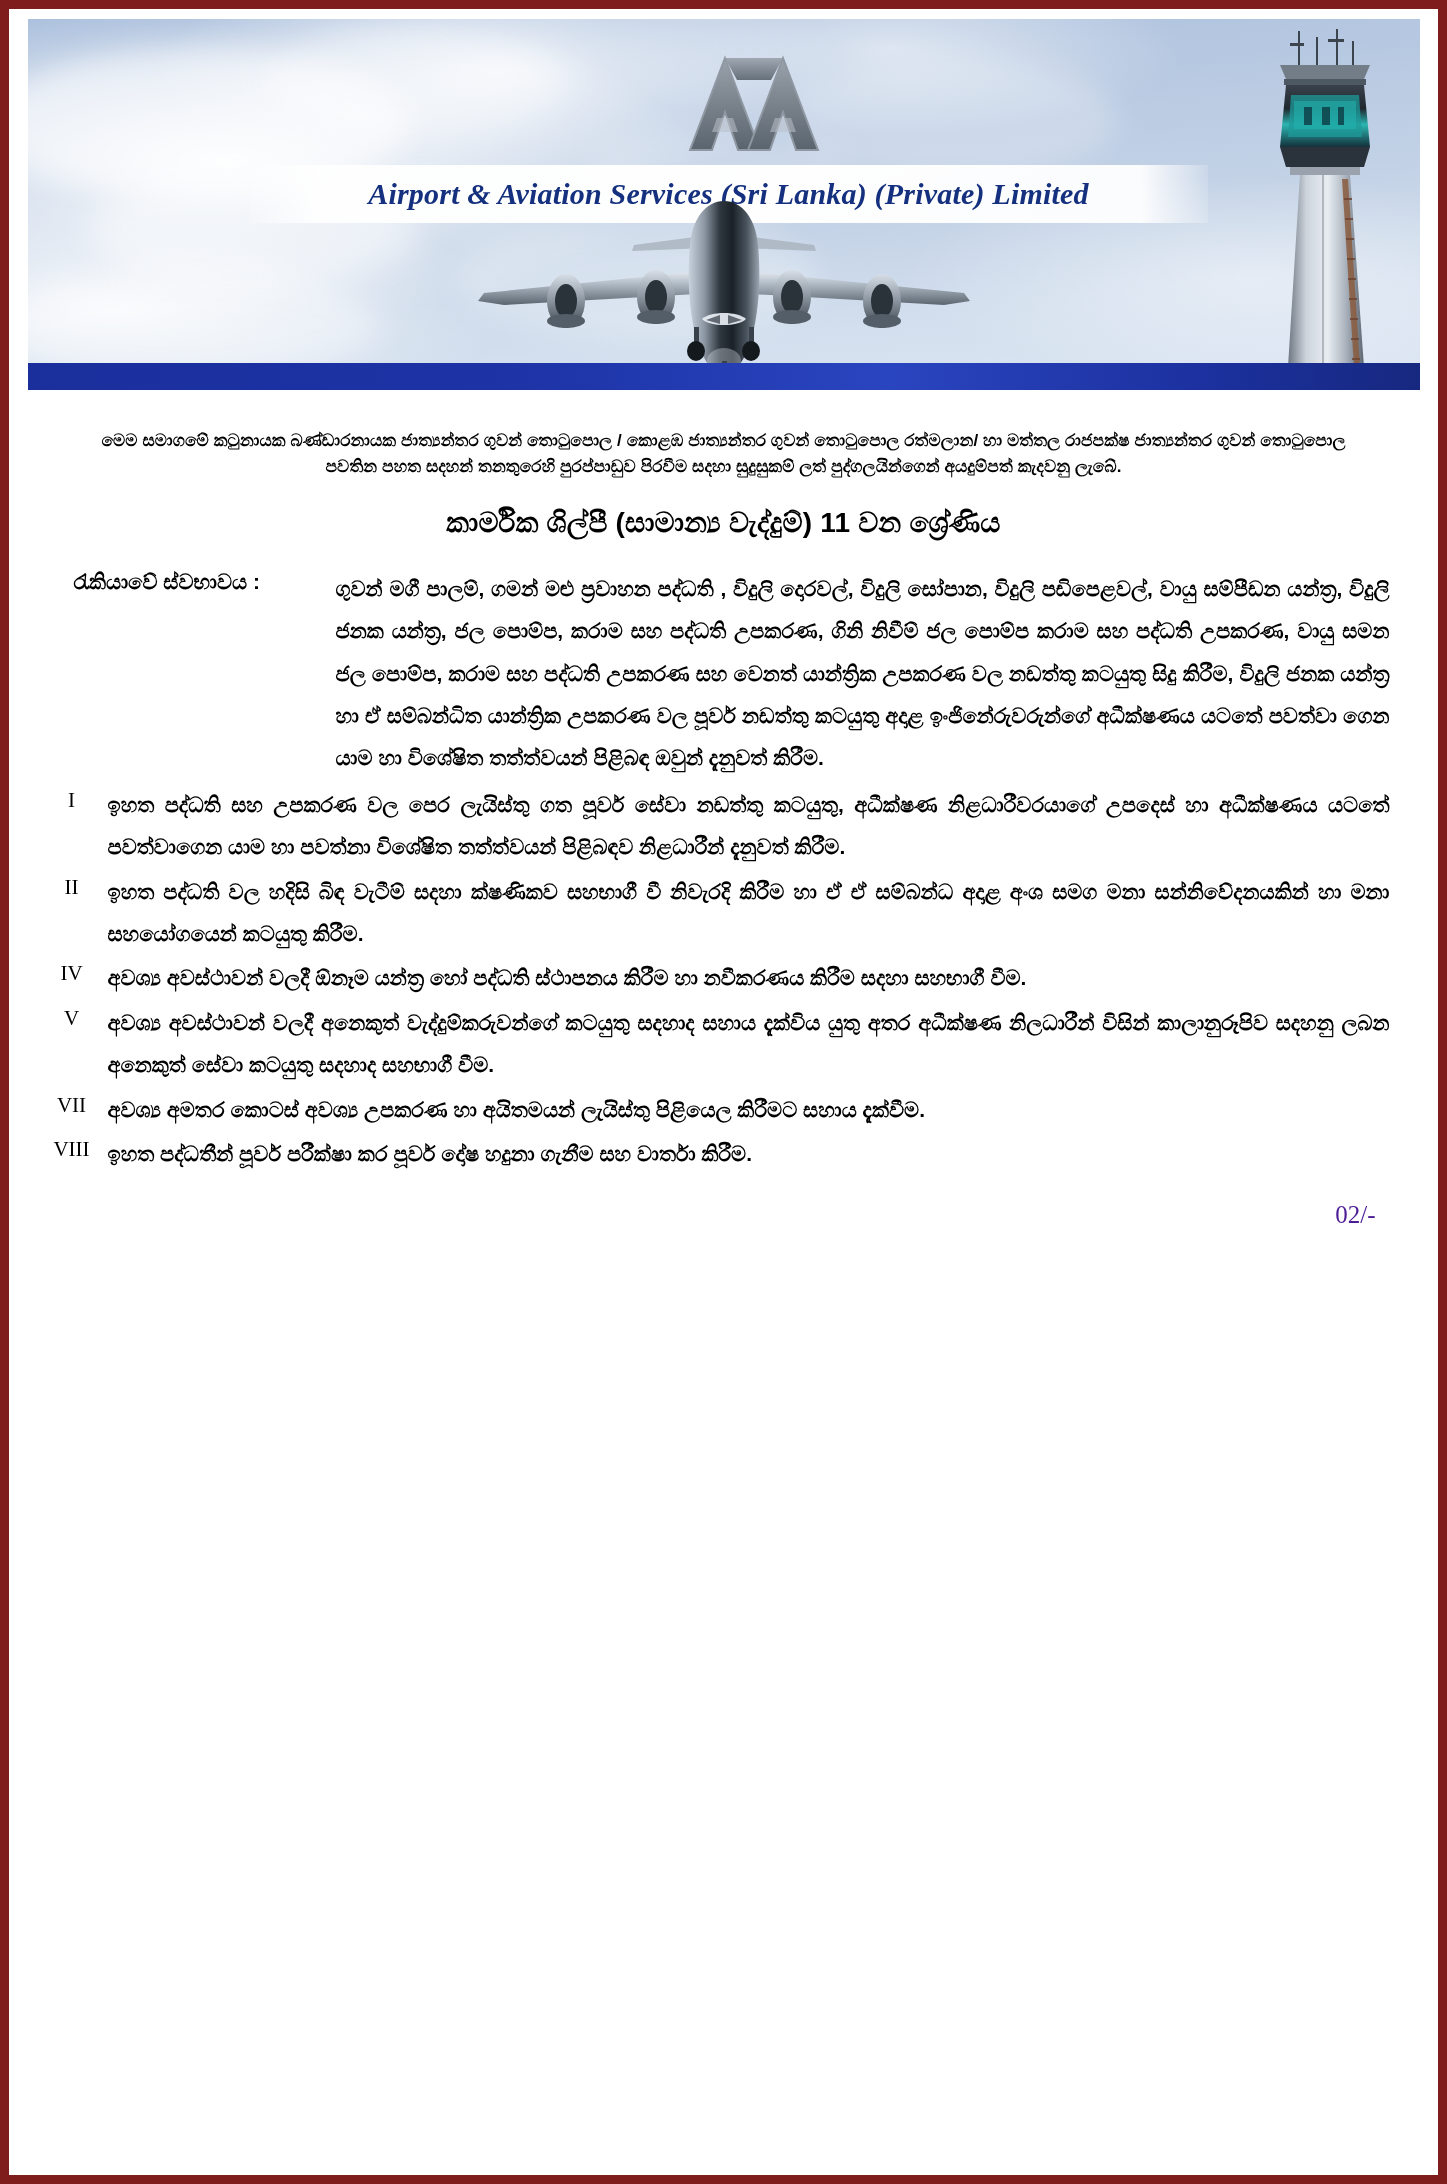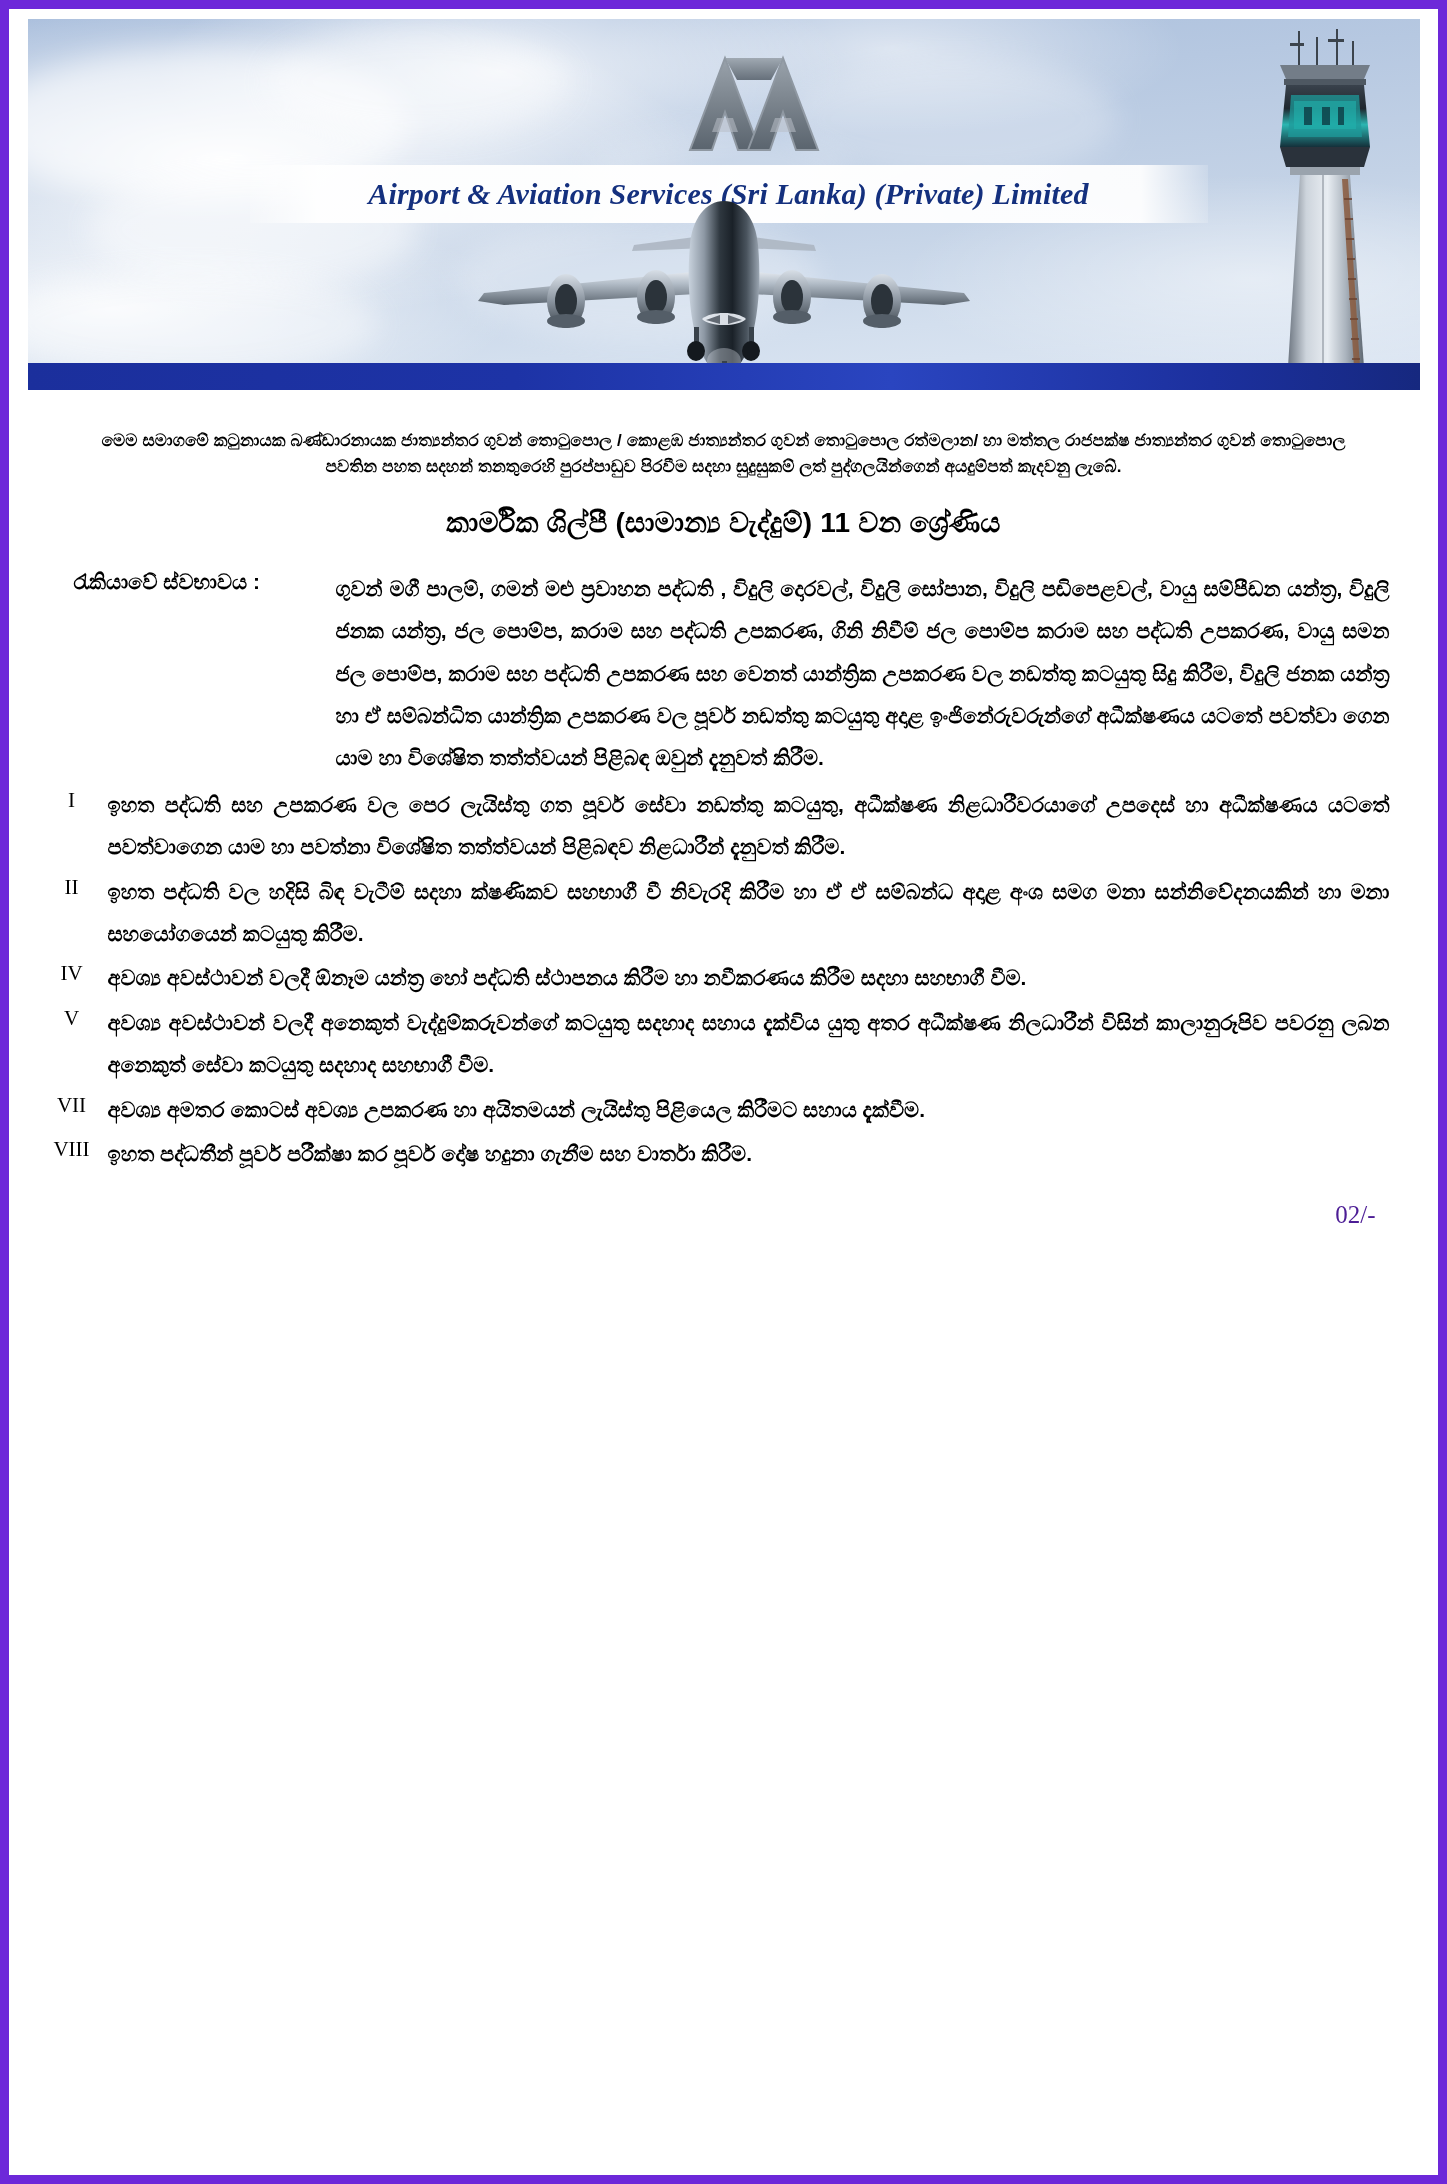--- a/index.html
+++ b/index.html
@@ -11,21 +11,21 @@
     background: #ffffff;
     font-family: "Liberation Sans", sans-serif;
   }
 
   
   #page {
     position: relative;
     width: 1447px;
     height: 2184px;
     background: #ffffff;
-    border: 9px solid #6d28d9;
+    border: 9px solid #7f1d1d;
     overflow: hidden;
   }
   #page-inner {
     position: absolute;
     left: 0; top: 0; right: 0; bottom: 0;
     background: #ffffff;
     padding: 10px 18px 0 18px;
   }
 
   
@@ -413,21 +413,21 @@
         </div>
 
 
         <div class="resp-item">
           <div class="resp-num">IV</div>
           <div class="resp-text sinh">අවශ්‍ය අවස්ථාවන් වලදී ඕනෑම යන්ත්‍ර හෝ පද්ධති ස්ථාපනය කිරීම හා නවීකරණය කිරීම සදහා සහභාගී වීම.</div>
         </div>
 
         <div class="resp-item">
           <div class="resp-num">V</div>
-          <div class="resp-text sinh">අවශ්‍ය අවස්ථාවන් වලදී අනෙකුත් වැද්දුම්කරුවන්ගේ කටයුතු සදහාද සහාය දැක්විය යුතු අතර අධීක්ෂණ නිලධාරීන්  විසින් කාලානුරූපිව පවරනු ලබන අනෙකුත් සේවා කටයුතු සදහාද සහභාගී වීම.</div>
+          <div class="resp-text sinh">අවශ්‍ය අවස්ථාවන් වලදී අනෙකුත් වැද්දුම්කරුවන්ගේ කටයුතු සදහාද සහාය දැක්විය යුතු අතර අධීක්ෂණ නිලධාරීන්  විසින් කාලානුරූපිව සදහනු ලබන අනෙකුත් සේවා කටයුතු සදහාද සහභාගී වීම.</div>
         </div>
 
 
         <div class="resp-item">
           <div class="resp-num">VII</div>
           <div class="resp-text sinh">අවශ්‍ය අමතර කොටස් අවශ්‍ය උපකරණ හා අයිතමයන් ලැයිස්තු පිළියෙල කිරීමට සහාය දැක්වීම.</div>
         </div>
 
         <div class="resp-item">
           <div class="resp-num">VIII</div>

